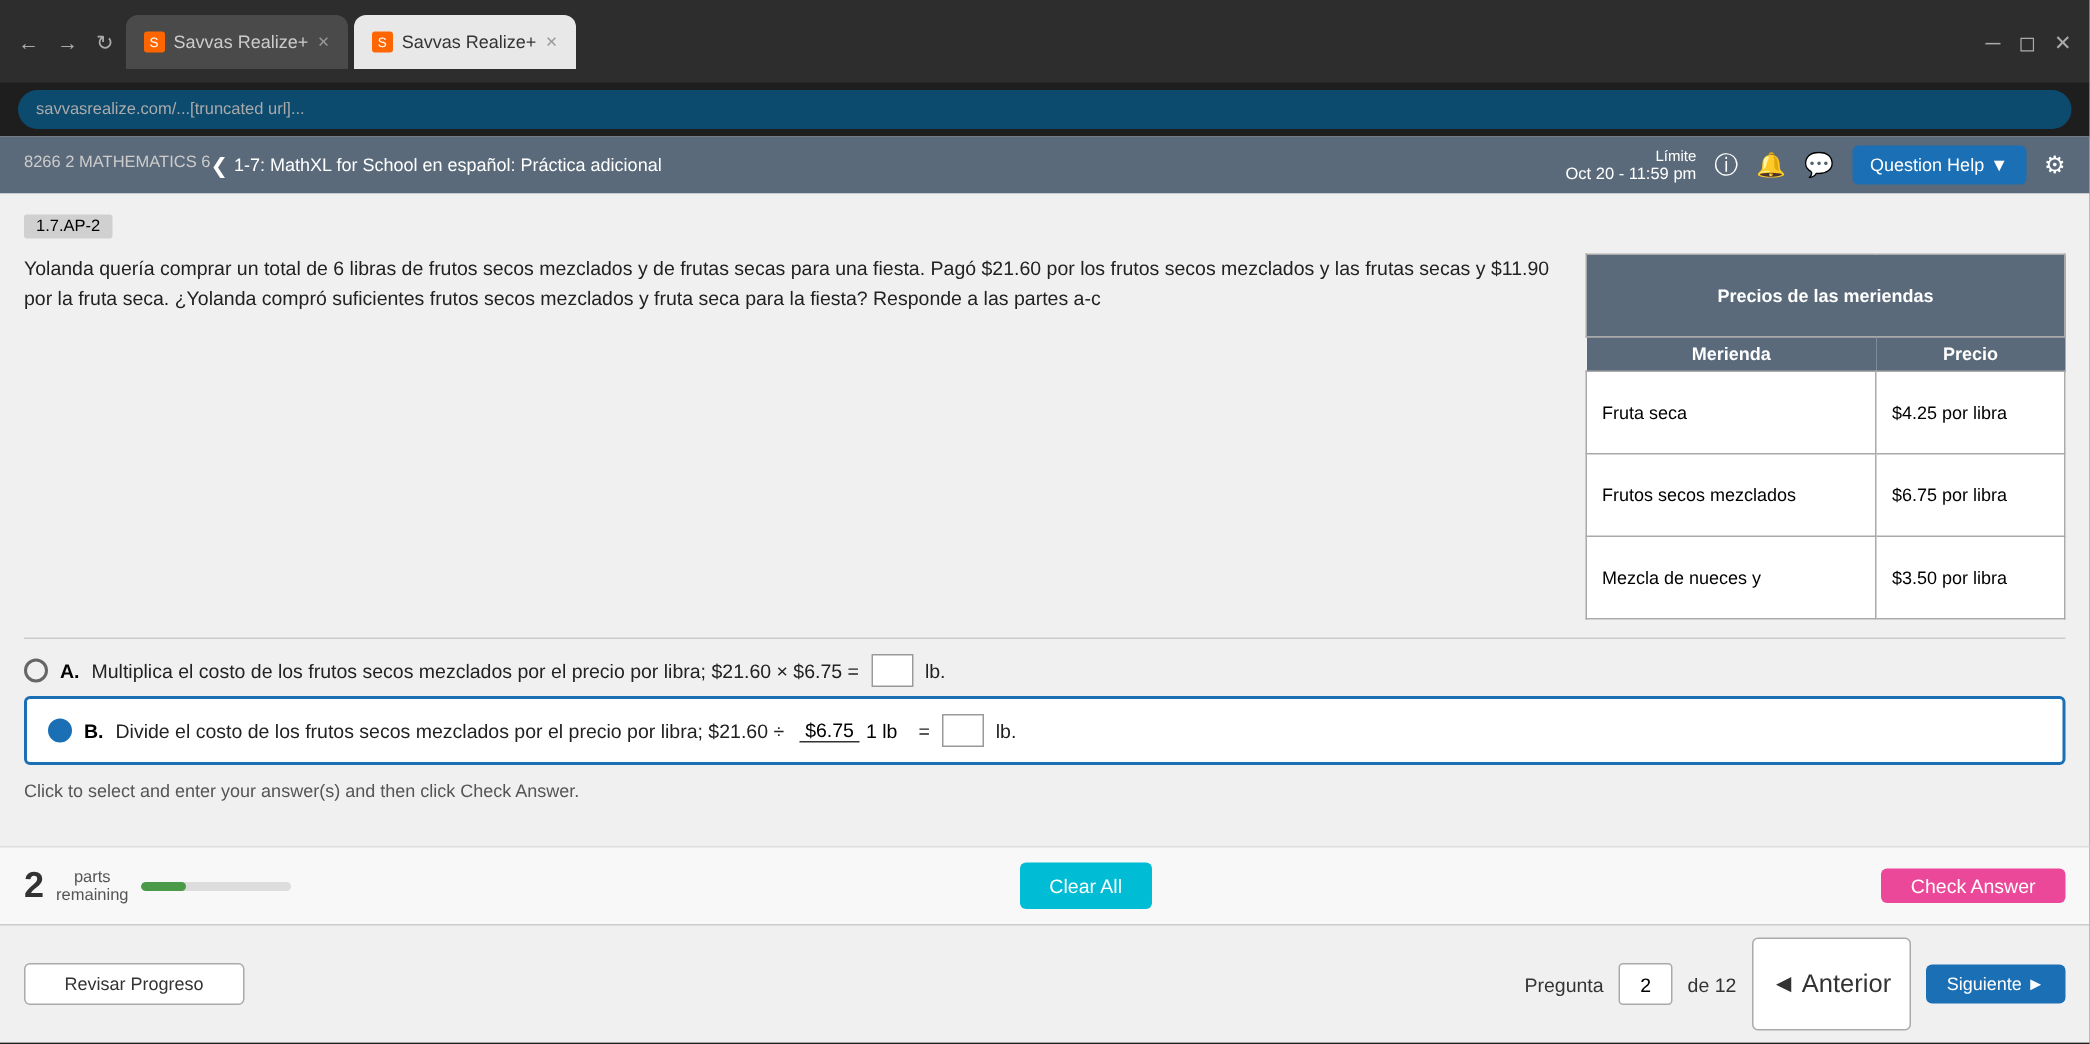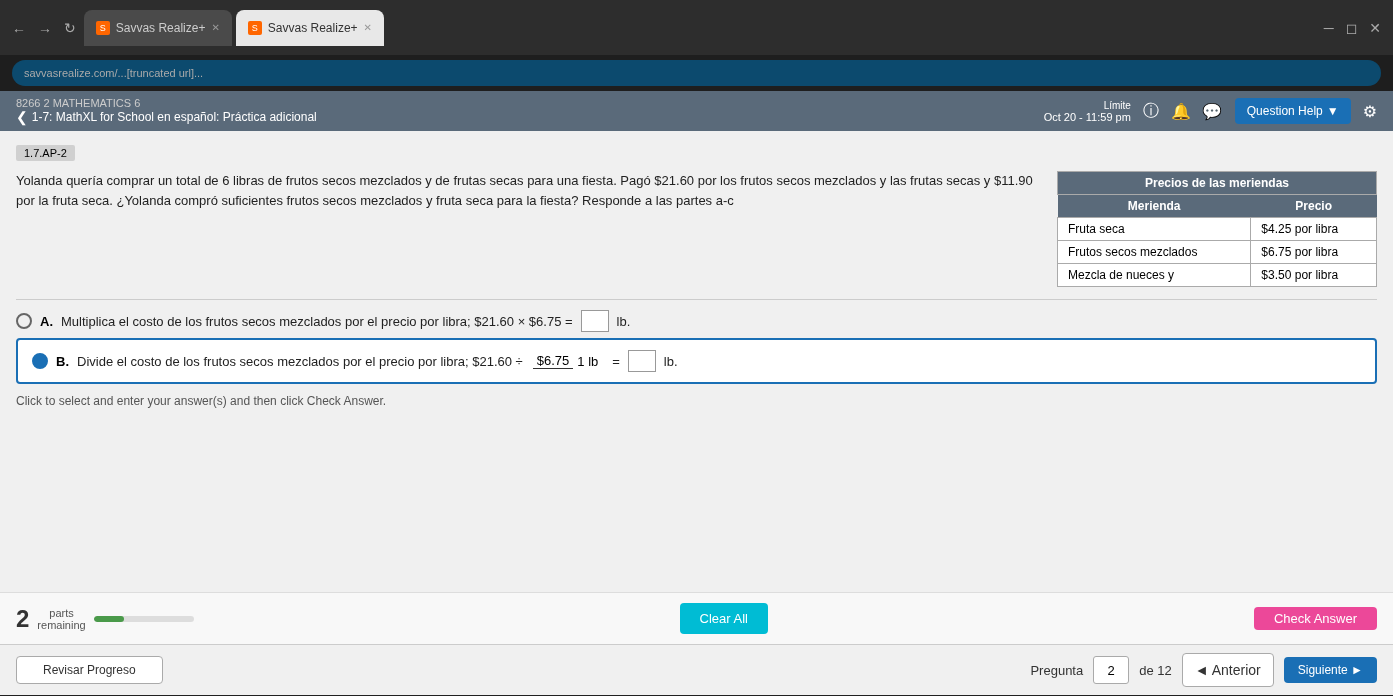--- a/index.html
+++ b/index.html
@@ -80,21 +80,21 @@
     
     .app-header {
       background: #5a6a7a;
       padding: 6px 16px;
       display: flex;
       align-items: center;
       justify-content: space-between;
     }
     .breadcrumb-area {
       display: flex;
-      flex-direction: column;
+      flex-direction: row;
     }
     .breadcrumb-top {
       color: #ccc;
       font-size: 11px;
     }
     .breadcrumb-bottom {
       color: #fff;
       font-size: 12px;
       display: flex;
       align-items: center;
@@ -176,21 +176,21 @@
     }
     .price-table th {
       background: #5a6a7a;
       color: #fff;
       padding: 4px 10px;
       text-align: center;
       margin-left: 44px;
     }
     .price-table td {
       border: 1px solid #aaa;
-      padding: 4px 10px;
+      padding: 20px 10px;
       background: #fff;
     }
     .price-table .title-row td {
       background: #5a6a7a;
       color: #fff;
       text-align: center;
       font-weight: bold;
     }
 
     .divider-line {
@@ -349,22 +349,22 @@
       border: 1px solid #aaa;
       border-radius: 3px;
       text-align: center;
       font-size: 13px;
     }
     .de-label { font-size: 13px; color: #333; }
     .anterior-btn {
       background: #fff;
       border: 1px solid #aaa;
       border-radius: 4px;
-      padding: 8px 12px;
-      font-size: 14px;
+      padding: 20px 12px;
+      font-size: 17px;
       cursor: pointer;
       color: #333;
     }
     .siguiente-btn {
       background: #1a6fb5;
       color: #fff;
       border: none;
       border-radius: 4px;
       padding: 6px 14px;
       font-size: 12px;

